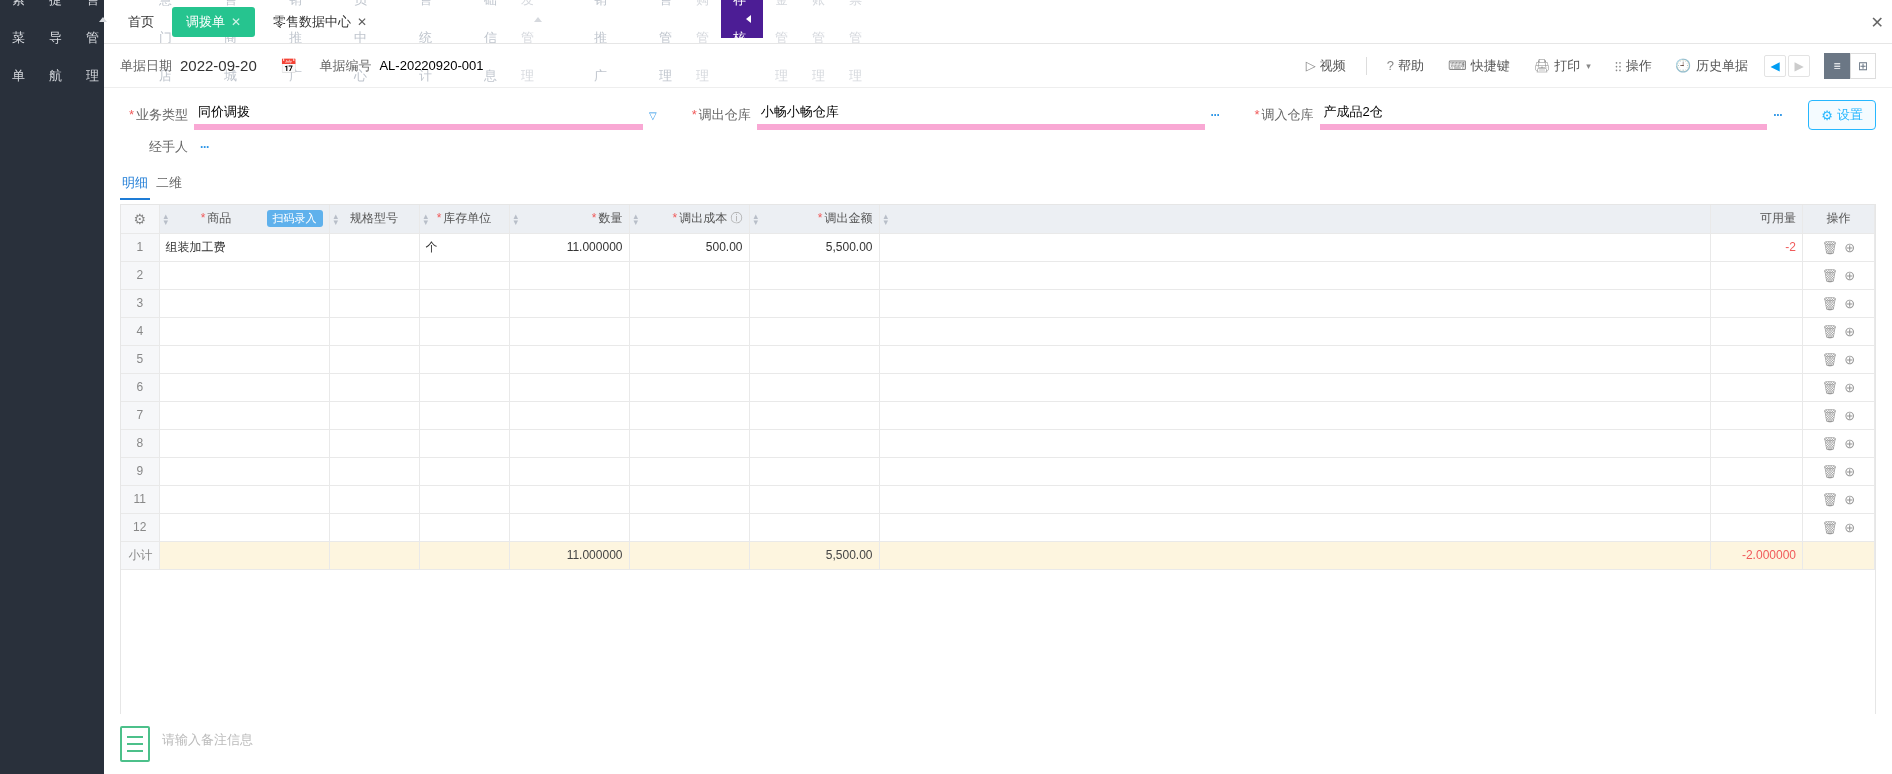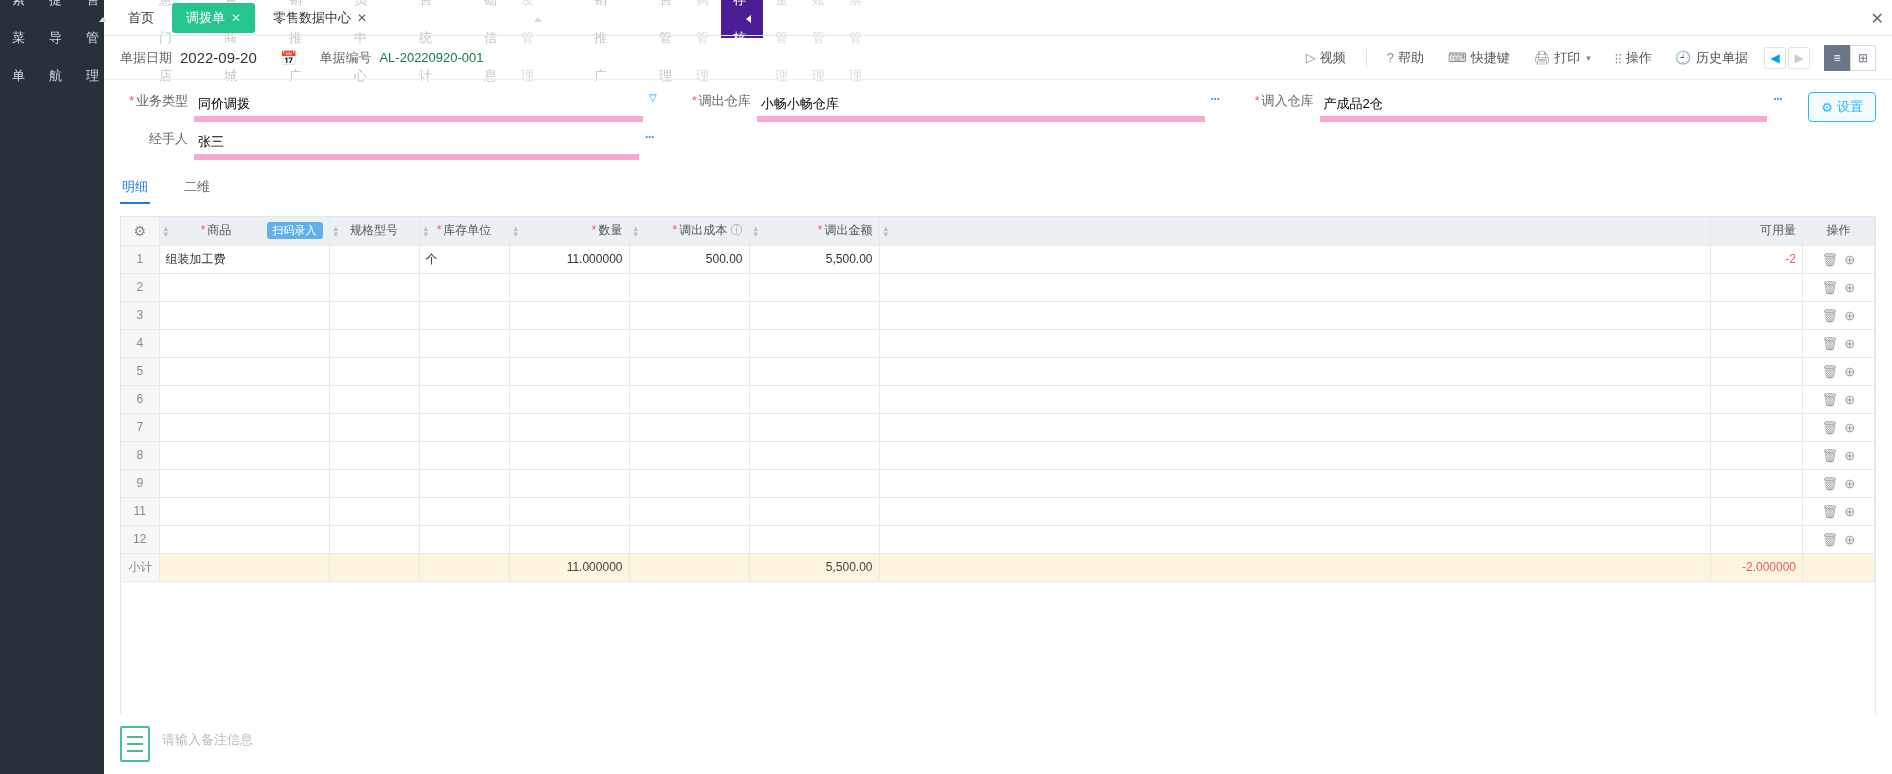--- a/index.html
+++ b/index.html
@@ -8,53 +8,53 @@
 
 .sidebar{width:104px;background:#29303b;color:#fff;display:flex;flex-direction:row;padding-top:0}
 .side-item{height:38px;line-height:38px;padding:0 12px;cursor:pointer;font-size:13px;display:flex;align-items:center;justify-content:space-between;color:#d6d9de}
 .side-item.sub{padding-left:40px;color:#bfc5cd;font-size:13px}
 .side-item.active{background:#4c1d95;color:#fff}
 .chev{width:0;height:0;border-left:4px solid transparent;border-right:4px solid transparent;border-bottom:5px solid #d6d9de}
 .chev.left{border:none;border-top:4px solid transparent;border-bottom:4px solid transparent;border-right:5px solid #fff;margin-left:auto}
 
 .main{flex:1;display:flex;flex-direction:column;min-width:0}
 
-.tabbar{height:36px;border-bottom:1px solid #e6e6e6;display:flex;align-items:center;padding:16px 8px;position:relative}
+.tabbar{height:44px;border-bottom:1px solid #e6e6e6;display:flex;align-items:center;padding:16px 8px;position:relative}
 .tab{padding:0 14px;height:30px;line-height:30px;font-size:13px;cursor:pointer;display:flex;align-items:center;gap:6px;border-radius:3px;margin:0 2px}
 .tab.active{background:#26c48f;color:#fff}
 .tab .x{font-size:12px;opacity:.8}
 .tab-close-all{position:absolute;right:8px;top:50%;transform:translateY(-50%);font-size:16px;cursor:pointer;color:#666}
 
 .toolbar{height:44px;display:flex;align-items:center;padding:0 16px;gap:8px;border-bottom:1px solid #eee}
 .tlabel{color:#666;font-size:13px}
 .date-input{font-size:15px;color:#333;border:none;border-bottom:1px solid transparent;outline:none;background:none;width:92px}
 .cal-icn{color:#26c48f;font-size:14px;margin-right:14px}
-.docno{font-size:13px;color:#15803d}
+.docno{font-size:13px;color:#000000}
 .spacer{flex:1}
 .tbtn{display:flex;align-items:center;gap:4px;padding:0 8px;height:28px;cursor:pointer;color:#555;font-size:13px}
 .tbtn .icn{color:#888}
 .divider{width:1px;height:18px;background:#ddd;margin:0 4px}
 .pager{display:flex;gap:2px}
 .pager-btn{width:22px;height:22px;border:1px solid #e3e3e3;display:flex;align-items:center;justify-content:center;color:#009df3;cursor:pointer;border-radius:2px}
 .pager-btn.dis{color:#ccc}
 .view-sw{display:flex;margin-left:6px}
 .view-sw .vbtn{width:26px;height:26px;border:1px solid #ddd;display:flex;align-items:center;justify-content:center;cursor:pointer;color:#6b7785}
 .view-sw .vbtn.on{background:#6b7785;color:#fff;border-color:#6b7785}
 
 .form-row{display:flex;padding:12px 16px 4px;gap:20px;align-items:flex-start}
-.form-field{display:flex;min-width:0}
+.form-field{display:flex;align-items:center;min-width:0}
 .form-field.flex1{flex:1}
 .fld-label{color:#666;font-size:13px;min-width:74px;text-align:right;padding-right:6px}
 .req{color:#f05a5a;margin-right:2px}
 .fld-input{flex:1;border:none;border-bottom:6px solid #f9a8d4;height:30px;font-size:13px;padding:0 4px;outline:none;min-width:0}
 .fld-dd{color:#2b95e7;font-size:10px;padding:0 6px;cursor:pointer}
 .fld-more{color:#2b95e7;letter-spacing:-1px;font-weight:bold;padding:0 6px;cursor:pointer}
 .settings-btn{height:30px;padding:0 12px;border:1px solid #26b7ff;color:#26b7ff;border-radius:4px;background:#f4fbff;cursor:pointer;display:flex;align-items:center;gap:4px;font-size:13px}
 
-.detail-tabs{display:flex;padding:8px 16px 12px;gap:32px}
+.detail-tabs{display:flex;padding:8px 16px 4px;gap:4px}
 .dtab{padding:6px 2px;font-size:13px;color:#666;cursor:pointer;border-bottom:2px solid transparent}
 .dtab.on{color:#1e7cd6;border-bottom-color:#1e7cd6}
 
 .table-wrap{flex:1;padding:0 16px;display:flex;flex-direction:column;min-height:0}
 .table-scroll{flex:1;overflow:auto;border:1px solid #e6e6e6;border-bottom:none}
 table{border-collapse:collapse;width:100%;table-layout:fixed}
 th,td{border-right:1px solid #e9e9e9;border-bottom:1px solid #e9e9e9;height:28px;padding:0 6px;font-size:12px}
 th{background:#eceff3;font-weight:normal;color:#555;position:relative}
 th .sort{position:absolute;left:4px;top:50%;transform:translateY(-50%);color:#b8bec8;font-size:9px;line-height:6px}
 th .req{color:#f05a5a}
@@ -222,21 +222,20 @@
       </div>
       <button class="settings-btn">
           <span>⚙</span>
           <span>设置</span>
         </button>
     </div>
 
     <div class="form-row" style="padding-top:4px">
       <div class="form-field" style="width:calc((100% - 136px)/3)">
         <span class="fld-label"><span>经手人</span></span>
-        <input class="fld-input" value="张三" style="">
         <span class="fld-more">···</span>
       </div>
     </div>
 
     <div class="detail-tabs">
       <div class="dtab on">明细</div>
       <div class="dtab">二维</div>
     </div>
 
     <div class="table-wrap">

